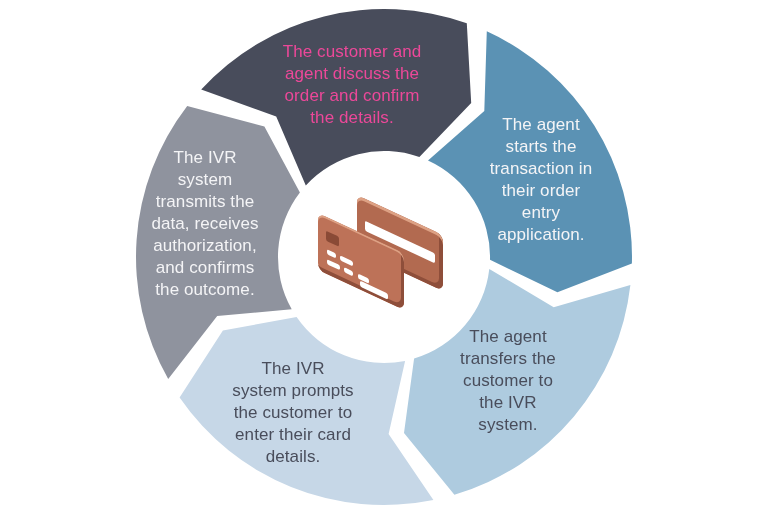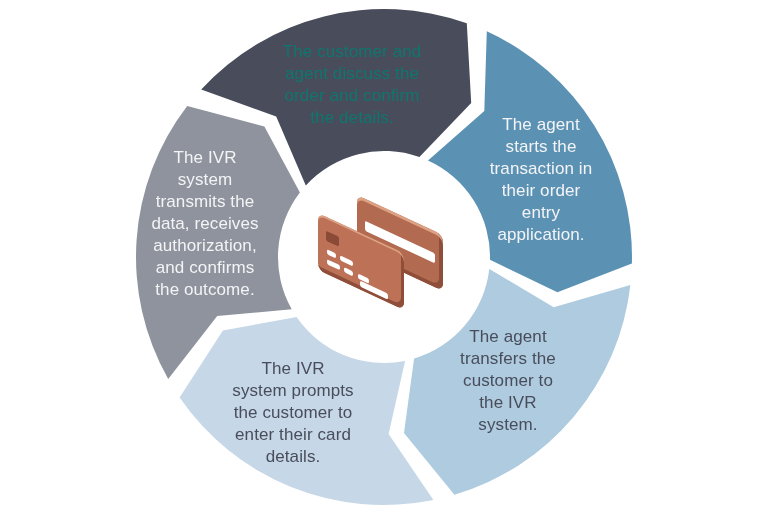--- a/index.html
+++ b/index.html
@@ -52,21 +52,21 @@
 <div class="stage" style="--edge-light: #dda184; --edge-dark: #8e4e3a;">
 
   <svg class="ring-svg" id="ring" width="768" height="512" viewBox="0 0 768 512">
       <path d="M 201.2 89.5 A 248 248 0 0 1 466.8 23.2 L 471.2 102.9 L 419.4 157.1 A 106 106 0 0 0 305.8 185.4 L 276.2 116.6 Z" fill="#484c5b"></path>
       <path d="M 486.8 31.3 A 248 248 0 0 1 631.9 263.5 L 557.4 292.3 L 490.0 259.8 A 106 106 0 0 0 428.0 160.5 L 484.3 111.1 Z" fill="#5b92b4"></path>
       <path d="M 630.4 285.1 A 248 248 0 0 1 454.4 494.8 L 404.0 432.9 L 414.1 358.6 A 106 106 0 0 0 489.3 269.0 L 553.7 307.3 Z" fill="#aecbdf"></path>
       <path d="M 433.4 500.0 A 248 248 0 0 1 179.6 397.5 L 222.9 330.4 L 296.6 317.0 A 106 106 0 0 0 405.1 360.9 L 388.6 433.9 Z" fill="#c6d7e7"></path>
       <path d="M 168.2 379.1 A 248 248 0 0 1 187.2 106.0 L 264.4 126.5 L 299.9 192.5 A 106 106 0 0 0 291.7 309.2 L 217.2 316.1 Z" fill="#8f939e"></path>
     </svg>
 
-  <div class="seg-label" id="label-0" style="left: 352px; top: 85px; color: #0f766e;">The customer and
+  <div class="seg-label" id="label-0" style="left: 352px; top: 85px; color: #ec4899;">The customer and
 agent discuss the
 order and confirm
 the details.</div>
   <div class="seg-label" id="label-1" style="left: 541px; top: 180px; color: rgb(244, 244, 246);">The agent
 starts the
 transaction in
 their order
 entry
 application.</div>
   <div class="seg-label" id="label-2" style="left: 508px; top: 381px; color: rgb(73, 77, 91);">The agent

